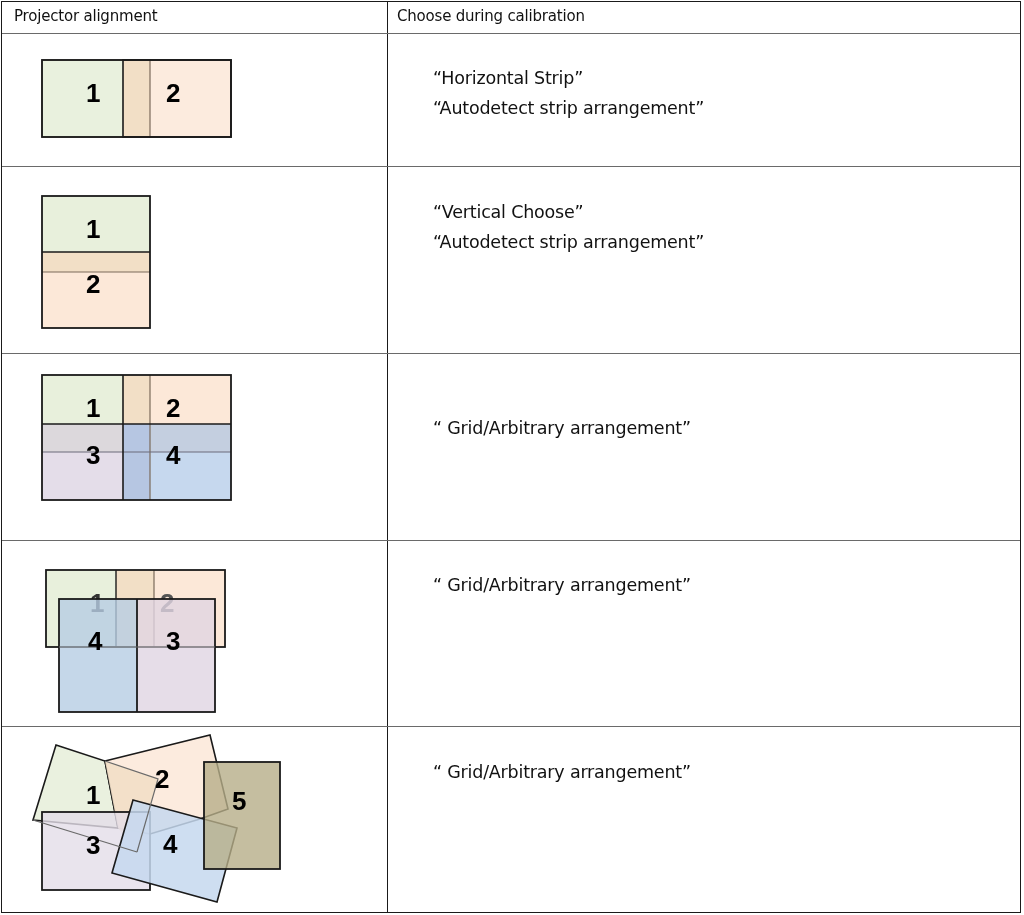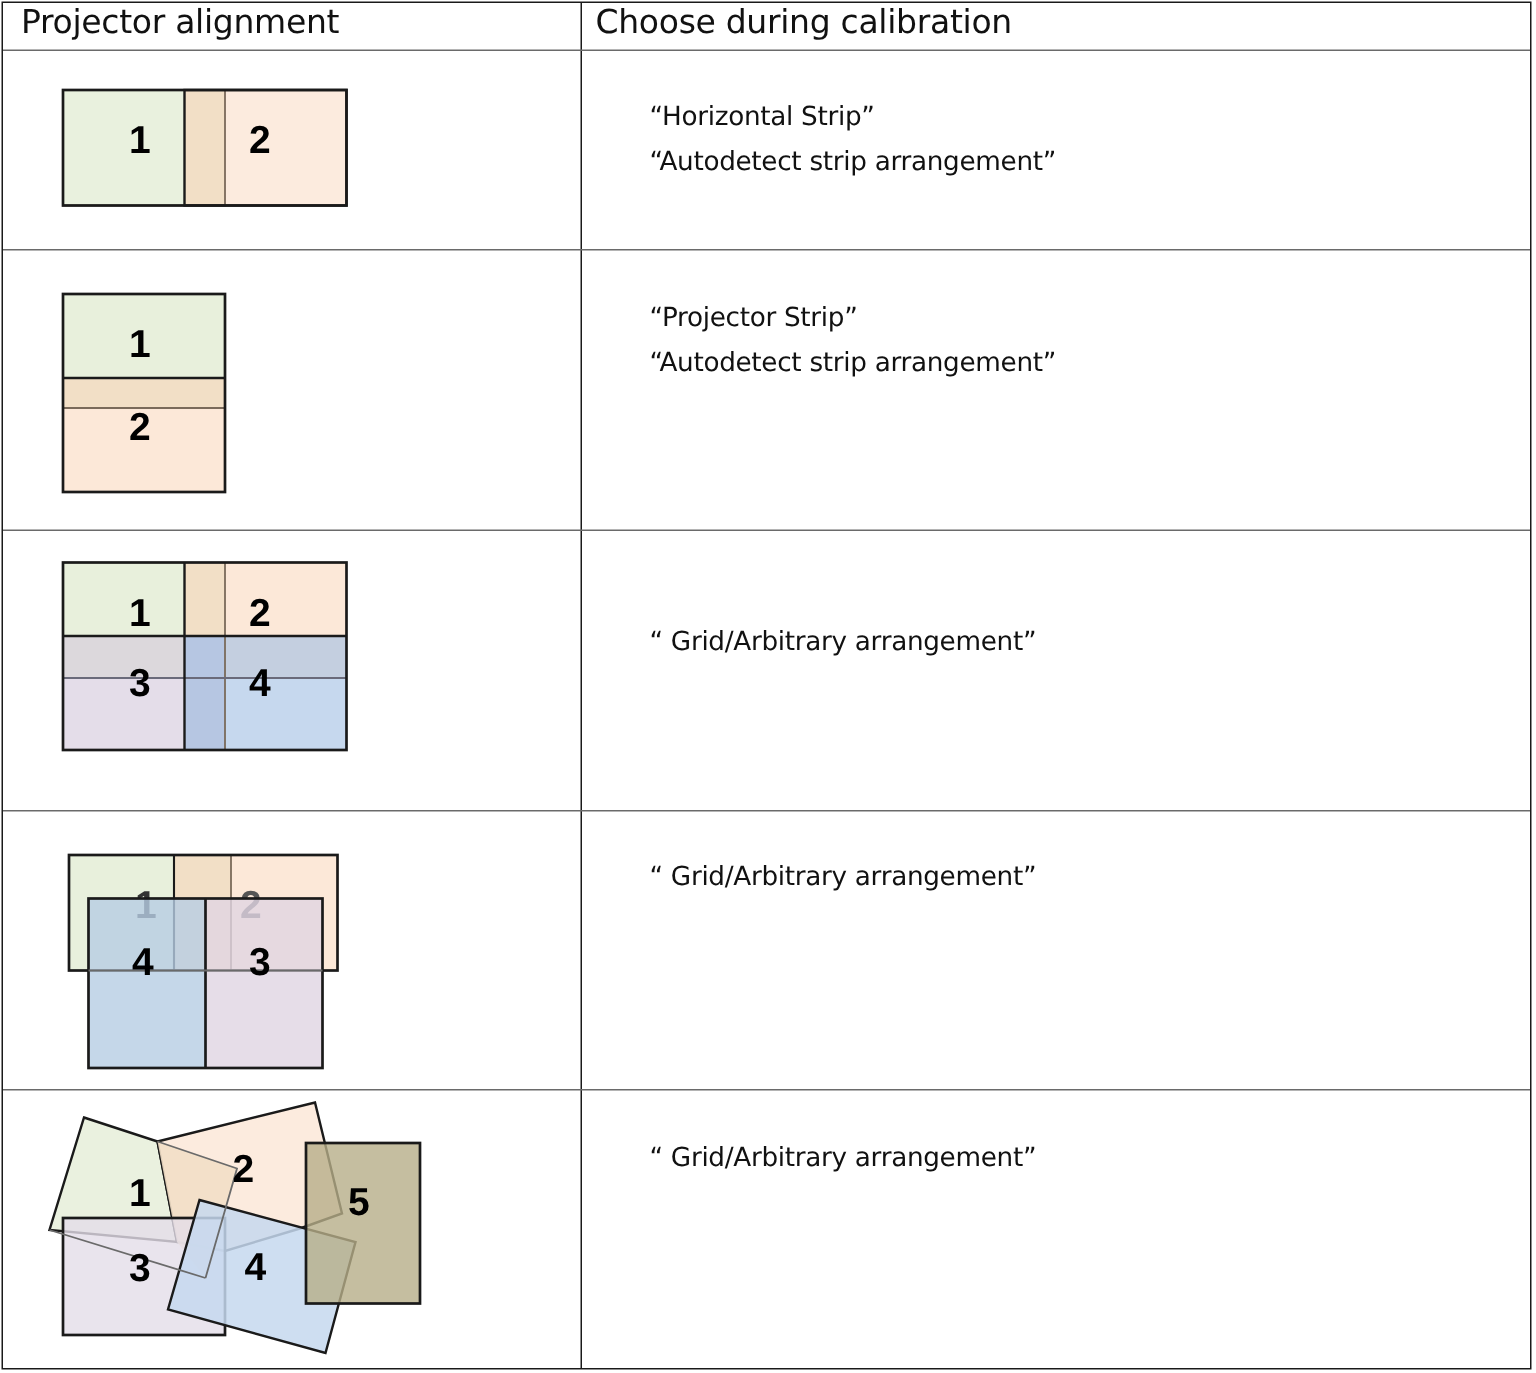--- a/index.html
+++ b/index.html
@@ -1,21 +1,21 @@
 <!DOCTYPE html>
 <html><head>
 <meta charset="utf-8">
 <style>
   html,body{margin:0;padding:0;background:#ffffff;}
   body{width:1024px;height:915px;position:relative;overflow:hidden;font-family:"Liberation Sans",sans-serif;}
   .table{position:absolute;left:1px;top:1px;width:1020px;height:912px;border:1px solid #1a1a1a;box-sizing:border-box;}
   .vline{position:absolute;left:385px;top:0;width:1px;height:100%;background:#1a1a1a;}
   .hline{position:absolute;left:0;width:100%;height:1px;background:#6a6a6a;}
   .cell-text{position:absolute;left:397px;font-family:"DejaVu Sans","Liberation Sans",sans-serif;font-size:17.5px;color:#111;line-height:30px;letter-spacing:-0.2px;margin-left:36px;}
-  .hdr{position:absolute;top:2px;font-family:"DejaVu Sans","Liberation Sans",sans-serif;font-size:22px;color:#111;line-height:28px;letter-spacing:-0.2px;}
+  .hdr{position:absolute;top:2px;font-family:"DejaVu Sans","Liberation Sans",sans-serif;font-size:15px;color:#111;line-height:28px;letter-spacing:-0.2px;}
   .diagram{position:absolute;left:0;}
   svg text{font-family:"Liberation Sans",sans-serif;font-weight:bold;font-size:26px;}
 </style>
 </head>
 <body>
 
 <div class="table">
   <div class="vline"></div>
   <div class="hline" style="top:31px;"></div>
   <div class="hline" style="top:164px;"></div>
@@ -43,21 +43,21 @@
 <svg class="diagram" style="top:190px;" width="200" height="145">
   <rect x="42" y="6" width="108" height="76" fill="#e8f0dc"></rect>
   <rect x="42" y="62" width="108" height="76" fill="#fce8d8"></rect>
   <rect x="42" y="62" width="108" height="20" fill="#f2dfc6"></rect>
   <line x1="42" y1="82" x2="150" y2="82" stroke="#7a6a5a" stroke-width="1.2"></line>
   <line x1="42" y1="62" x2="150" y2="62" stroke="#1a1a1a" stroke-width="1.6"></line>
   <rect x="42" y="6" width="108" height="132" fill="none" stroke="#1a1a1a" stroke-width="1.8"></rect>
   <text x="86" y="48">1</text>
   <text x="86" y="103">2</text>
 </svg>
-<div class="cell-text" style="top:197px;">“Projector Strip”</div>
+<div class="cell-text" style="top:197px;">“Vertical Choose”</div>
 <div class="cell-text" style="top:227px;">“Autodetect strip arrangement”</div>
 
 <svg class="diagram" style="top:370px;" width="260" height="140">
   <rect x="42" y="5" width="81" height="49" fill="#e8f0dc"></rect>
   <rect x="123" y="5" width="108" height="49" fill="#fce8d8"></rect>
   <rect x="123" y="5" width="27" height="49" fill="#f2dfc6"></rect>
   <rect x="42" y="54" width="81" height="76" fill="#e4dde9"></rect>
   <rect x="42" y="54" width="81" height="28" fill="#dcd8dc"></rect>
   <rect x="123" y="54" width="108" height="76" fill="#c6d8ee"></rect>
   <rect x="123" y="54" width="108" height="28" fill="#c4cfe0"></rect>

